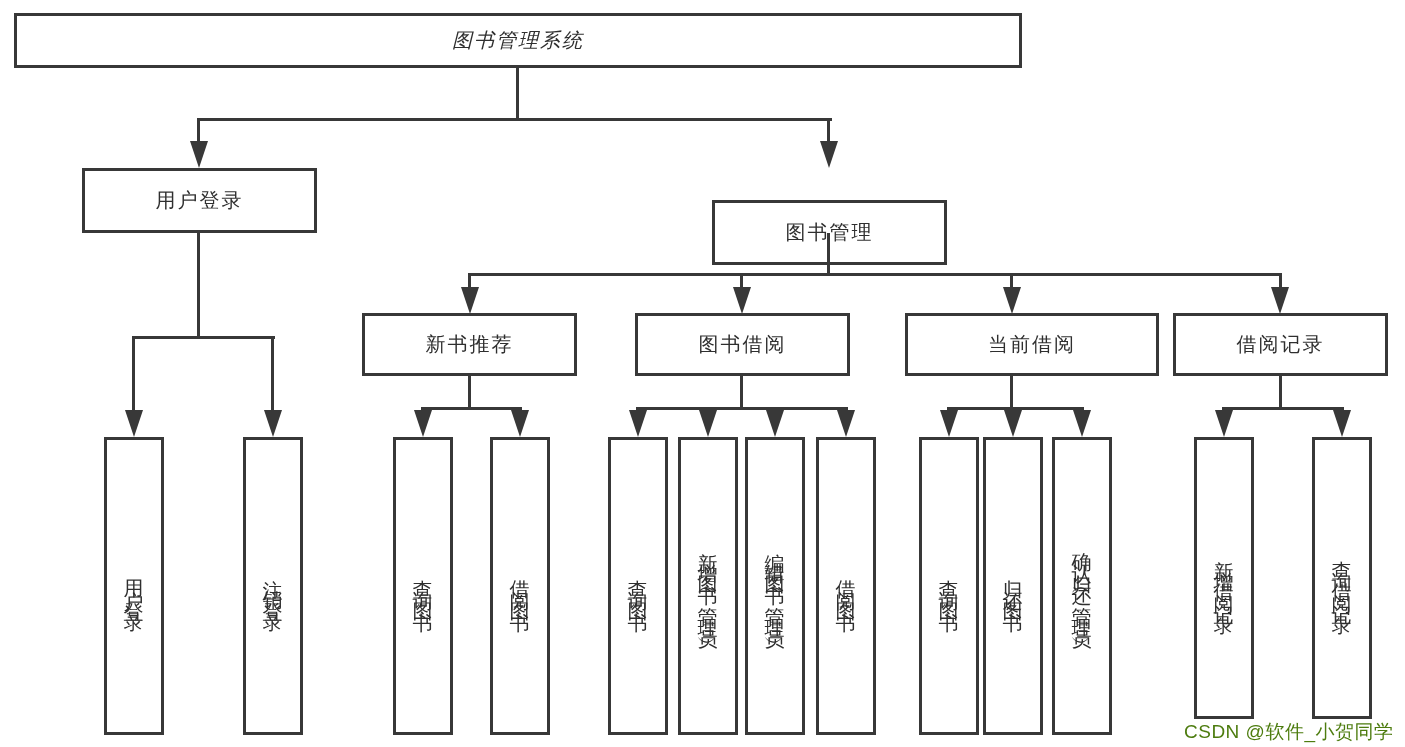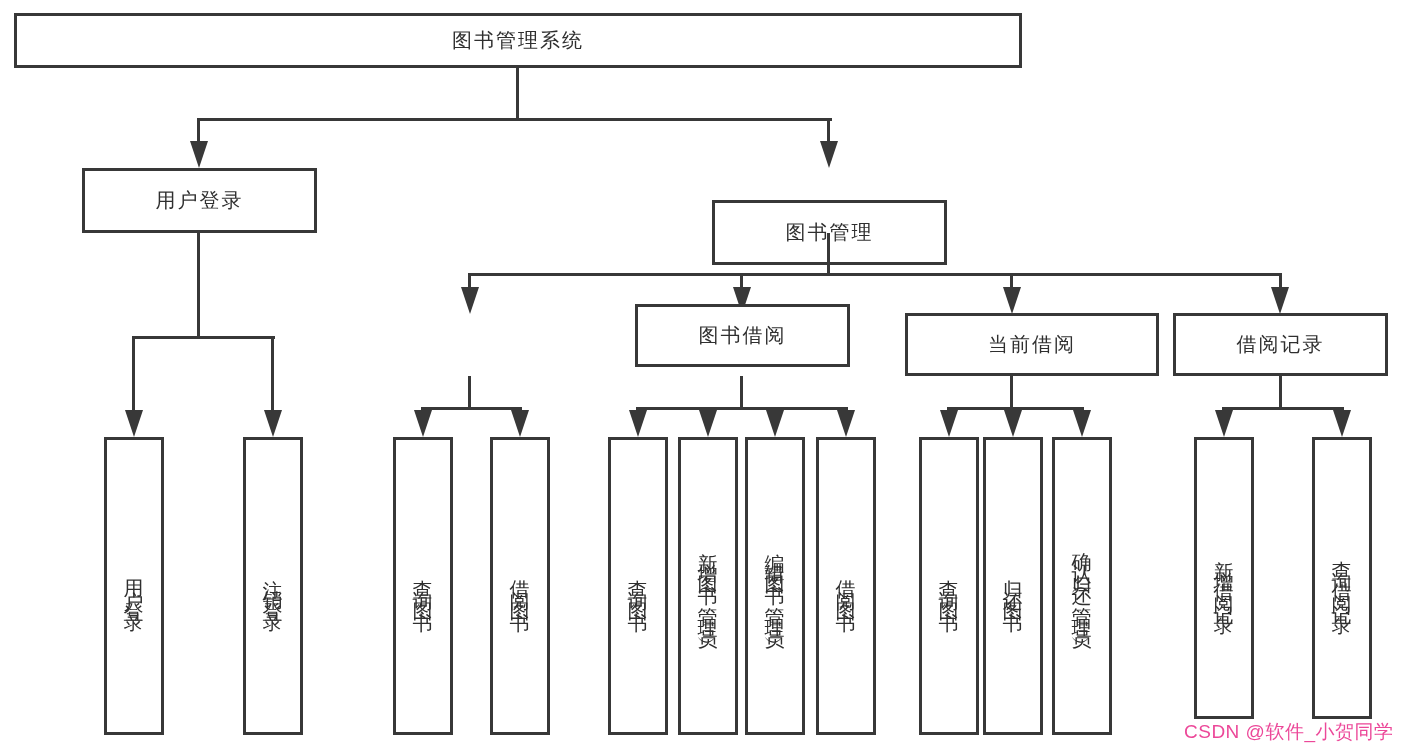--- a/index.html
+++ b/index.html
@@ -38,31 +38,31 @@
     height: 0;
     border-left: 9px solid transparent;
     border-right: 9px solid transparent;
     border-top: 27px solid #383838;
   }
   .watermark {
     position: absolute;
     left: 1184px;
     top: 719px;
     font-size: 19px;
-    color: #ec4899;
+    color: #4d7c0f;
     letter-spacing: 0.5px;
     white-space: nowrap;
   }
 </style>
 </head>
 <body>
 
 <div id="canvas">
 
-  <div class="box h" style="left:14px; top:13px; width:1008px; height:55px;">
+  <div class="box h" style="left:14px; top:13px; width:1008px; height:55px;font-style:italic;">
     <span class="lbl">图书管理系统</span>
   </div>
 
   <div class="line" style="left:516px; top:68px; width:3px; height:50px;"></div>
   <div class="line" style="left:197px; top:118px; width:635px; height:3px;"></div>
   <div class="line" style="left:197px; top:118px; width:3px; height:28px;"></div>
   <div class="arrow" style="left:190px; top:141px;"></div>
   <div class="line" style="left:827px; top:118px; width:3px; height:28px;"></div>
   <div class="arrow" style="left:820px; top:141px;"></div>
 
@@ -84,21 +84,24 @@
   <div class="line" style="left:468px; top:273px; width:814px; height:3px;"></div>
   <div class="line" style="left:468px; top:273px; width:3px; height:16px;"></div>
   <div class="arrow" style="left:461px; top:287px;"></div>
   <div class="line" style="left:740px; top:273px; width:3px; height:16px;"></div>
   <div class="arrow" style="left:733px; top:287px;"></div>
   <div class="line" style="left:1010px; top:273px; width:3px; height:16px;"></div>
   <div class="arrow" style="left:1003px; top:287px;"></div>
   <div class="line" style="left:1279px; top:273px; width:3px; height:16px;"></div>
   <div class="arrow" style="left:1271px; top:287px;"></div>
 
-  <div class="box h" style="left:635px; top:304px; width:215px; height:63px;text-align:right;">
+  <div class="box h" style="left:362px; top:313px; width:215px; height:63px;">
+    <span class="lbl">新书推荐</span>
+  </div>
+  <div class="box h" style="left:635px; top:313px; width:215px; height:63px;text-align:right;">
     <span class="lbl">图书借阅</span>
   </div>
   <div class="box h" style="left:905px; top:313px; width:254px; height:63px;">
     <span class="lbl">当前借阅</span>
   </div>
   <div class="box h" style="left:1173px; top:313px; width:215px; height:63px;">
     <span class="lbl">借阅记录</span>
   </div>
 
   <div class="line" style="left:468px; top:376px; width:3px; height:31px;"></div>

